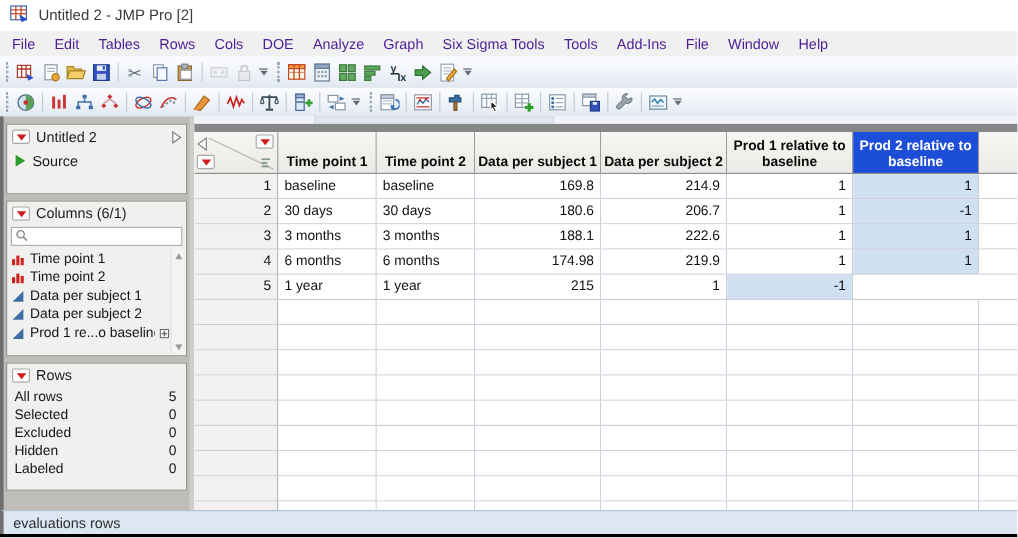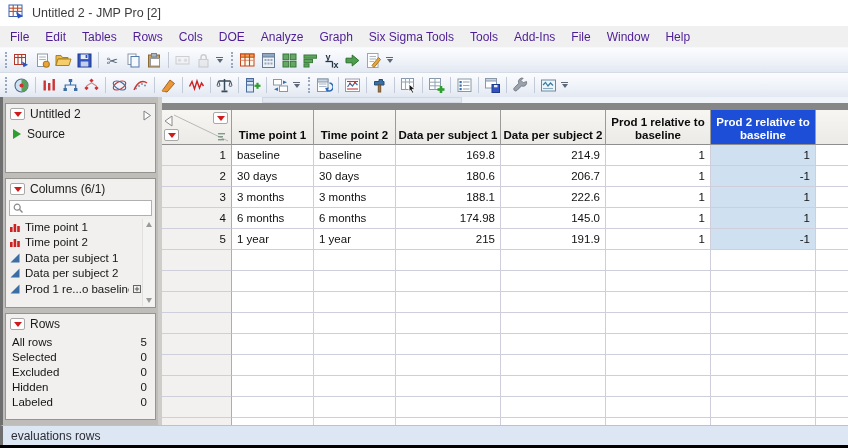--- a/index.html
+++ b/index.html
@@ -19,21 +19,21 @@
   .tbtn.disabled { opacity: .45; filter: grayscale(1); }
   .tsep { width: 1px; height: 16px; background: #c2cad8; margin: 0 3px; flex: none; }
   .grip { width: 0; height: 16px; border-left: 2px dotted #9aa8bd; margin: 0 4px 0 3px; flex: none; }
   .ovf { margin: 0 5px 0 2px; flex: none; display: flex; flex-direction: column; align-items: center; }
   .ovf .bar { width: 7px; height: 1px; background: #5d6775; margin-bottom: 1px; }
   .ovf .arr { width: 0; height: 0; border-left: 3.5px solid transparent; border-right: 3.5px solid transparent; border-top: 4px solid #5d6775; }
 
   .main { position: absolute; top: 97px; left: 0; right: 0; bottom: 23px; display: flex; background: #bfbdb9; border-left: 3px solid #6f6f6f; }
   .sidebar { width: 155px; flex: none; padding-top: 6px; }
   .panel { background: #f1f0ee; border: 1px solid #95948e; margin: 0 2px 5px 2px; width: 151px; overflow: hidden; }
-  .p1 { height: 70px; }
+  .p1 { height: 59px; }
   .p2 { height: 130px; display: flex; flex-direction: column; }
   .p3 { height: 107px; margin-bottom: 0; }
   .panel-hd { height: 20px; display: flex; align-items: center; gap: 5px; padding: 0 4px; position: relative; flex: none; }
   .panel-title { font-size: 12px; color: #1b1b1b; white-space: nowrap; }
   .redtri-btn { width: 15px; height: 12px; background: #fff; border: 1px solid #a9a9a9; border-radius: 2px; display: flex; align-items: center; justify-content: center; flex: none; }
   .redtri { width: 0; height: 0; border-left: 4px solid transparent; border-right: 4px solid transparent; border-top: 5px solid #cf1b1b; }
   .panel-expand { position: absolute; right: 3px; top: 4px; }
   .source-row { display: flex; align-items: center; gap: 6px; padding: 3px 4px 0 7px; font-size: 12px; color: #1b1b1b; }
   .greentri { width: 0; height: 0; border-top: 5px solid transparent; border-bottom: 5px solid transparent; border-left: 8px solid #2e9e2e; flex: none; }
 
@@ -628,31 +628,30 @@
               <div class="cell num" style="width: 105px;">222.6</div>
               <div class="cell num" style="width: 105px;">1</div>
               <div class="cell num" style="width: 105px; background: rgb(207, 224, 241);">1</div>
               <div class="ghost"></div>
             </div>
             <div class="drow">
               <div class="rowhdr">4</div>
               <div class="cell" style="width: 82px;">6 months</div>
               <div class="cell" style="width: 82px;">6 months</div>
               <div class="cell num" style="width: 105px;">174.98</div>
-              <div class="cell num" style="width: 105px;">145.0</div>
+              <div class="cell num" style="width: 105px;">219.9</div>
               <div class="cell num" style="width: 105px;">1</div>
               <div class="cell num" style="width: 105px; background: rgb(207, 224, 241);">1</div>
               <div class="ghost"></div>
             </div>
             <div class="drow">
               <div class="rowhdr">5</div>
               <div class="cell" style="width: 82px;">1 year</div>
               <div class="cell" style="width: 82px;">1 year</div>
               <div class="cell num" style="width: 105px;">215</div>
-              <div class="cell num" style="width: 105px;">191.9</div>
               <div class="cell num" style="width: 105px;">1</div>
               <div class="cell num" style="width: 105px; background: rgb(207, 224, 241);">-1</div>
               <div class="ghost"></div>
             </div>
             <div class="drow">
               <div class="rowhdr"></div>
               <div class="cell" style="width: 82px;"></div>
               <div class="cell" style="width: 82px;"></div>
               <div class="cell num" style="width: 105px;"></div>
               <div class="cell num" style="width: 105px;"></div>

